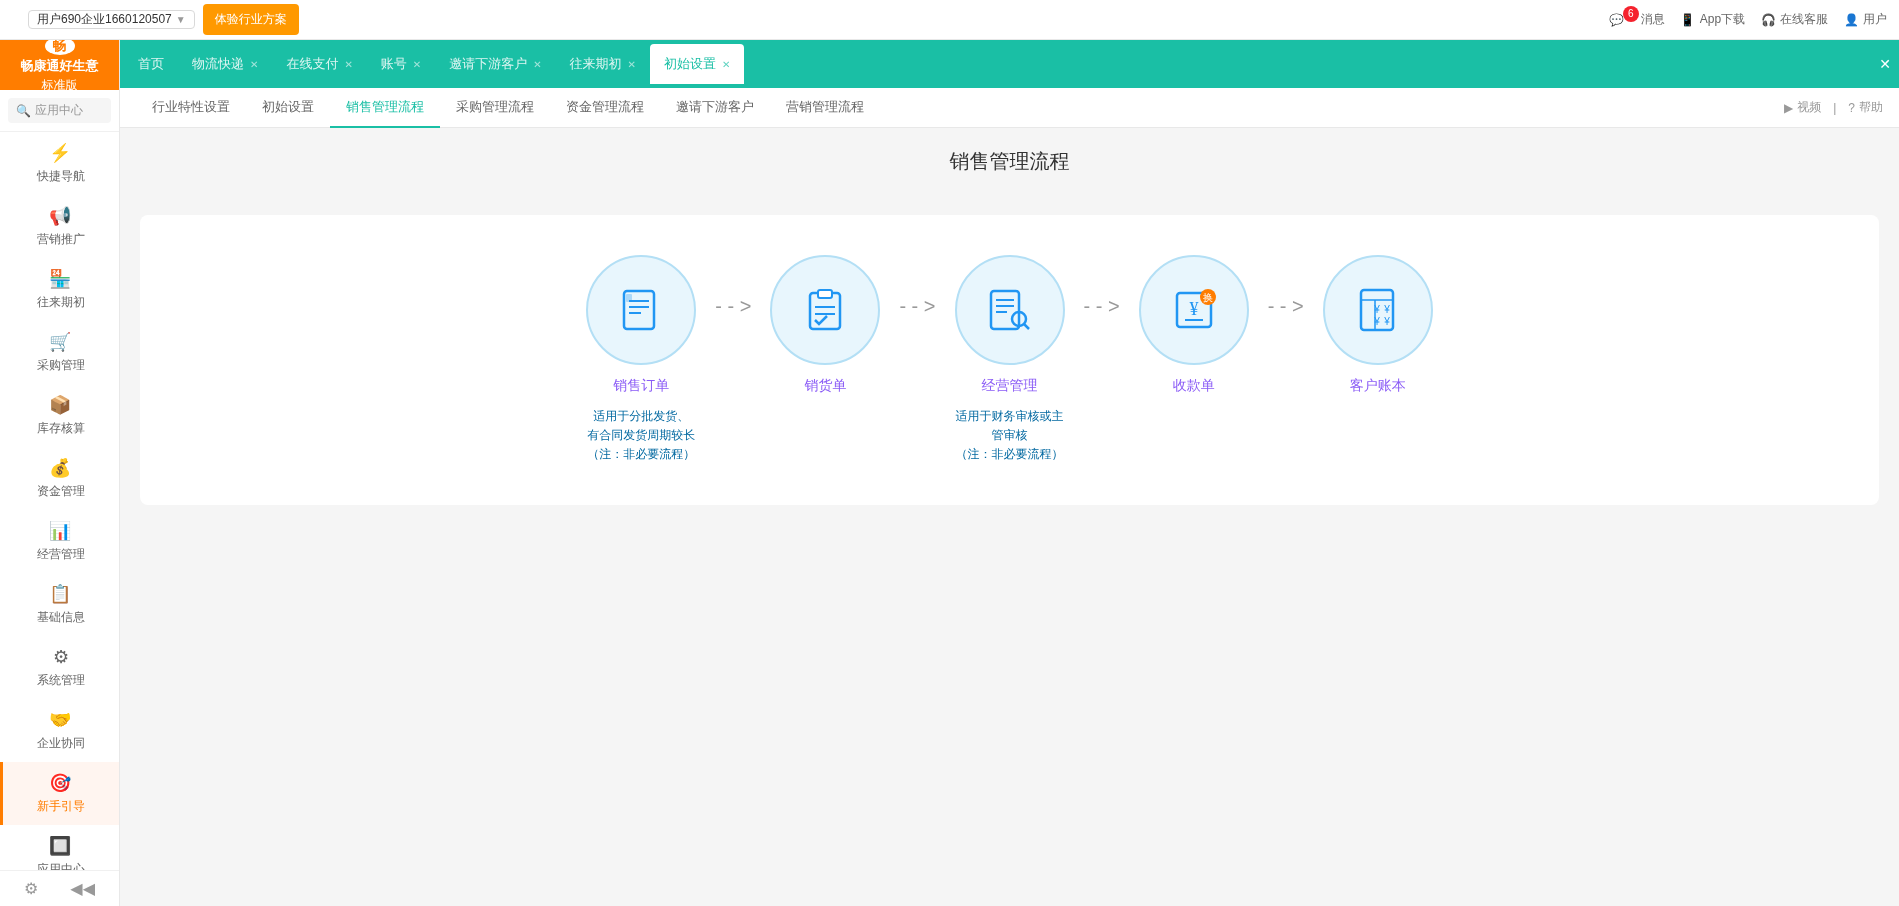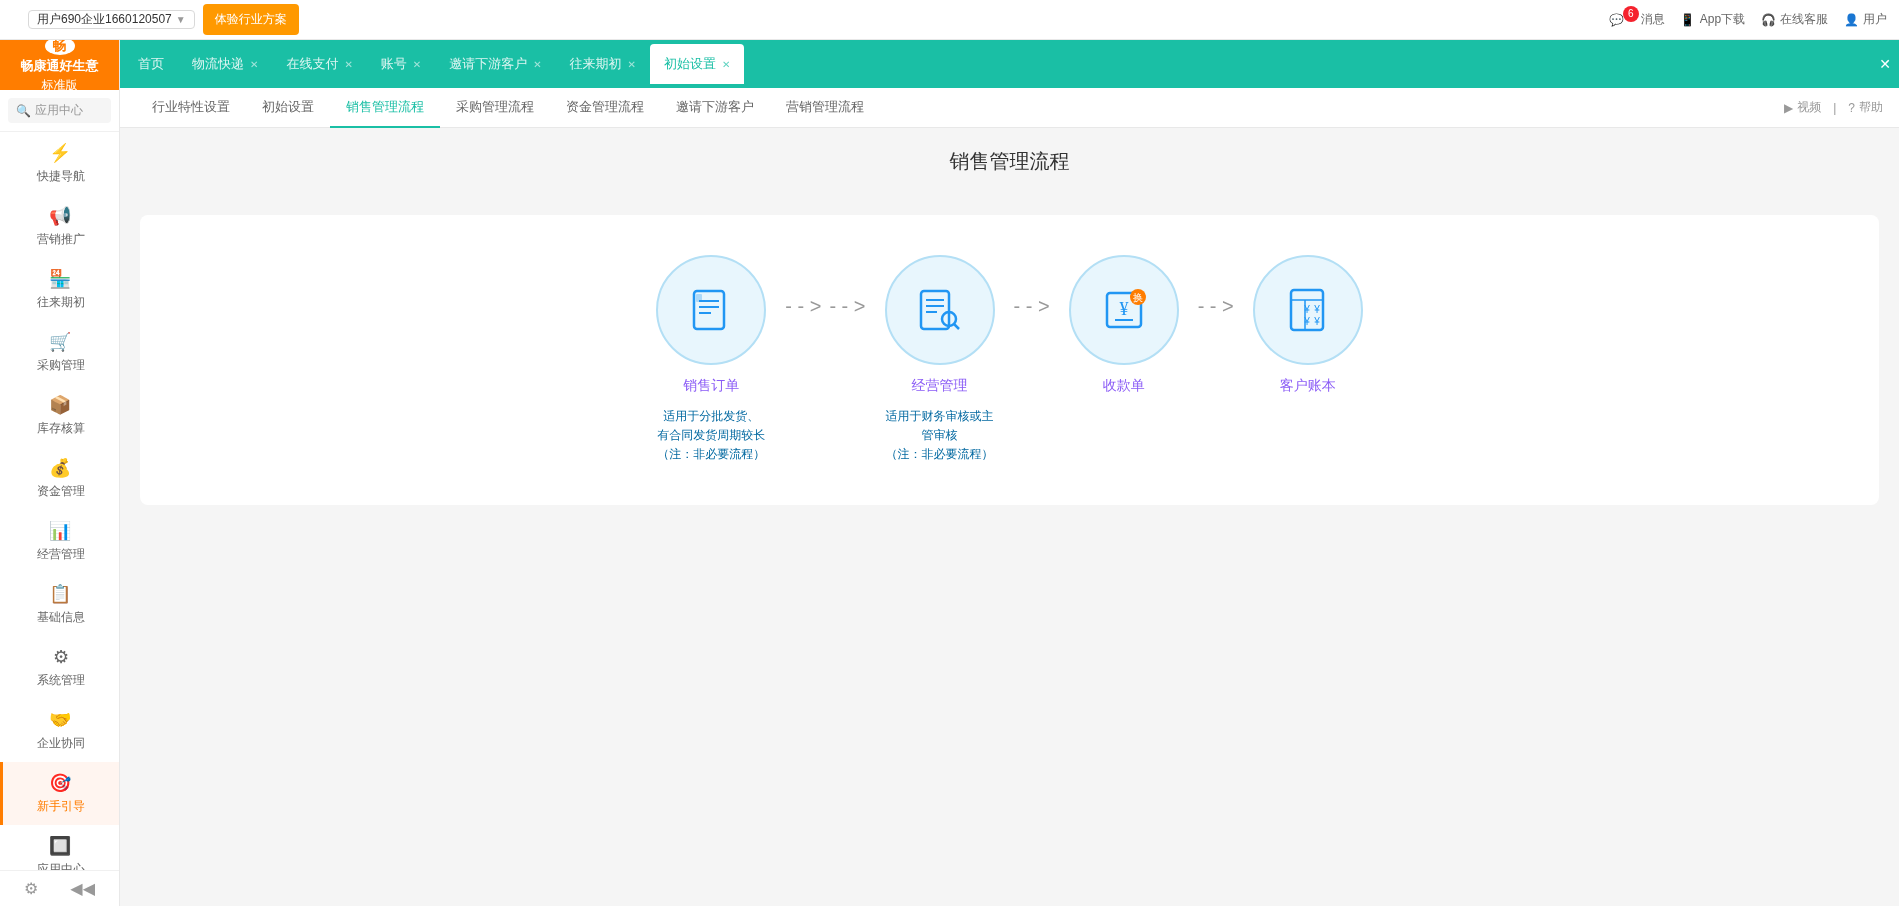--- a/index.html
+++ b/index.html
@@ -359,20 +359,33 @@
     <line x1="13" y1="28" x2="25" y2="28" stroke="#2196F3" stroke-width="2"></line>
     <rect x="10" y="9" width="6" height="8" rx="1" fill="#2196F3" opacity="0.3"></rect>
   </svg>
     </div>
     <div class="flow-label">销售订单</div>
     <div class="flow-desc">适用于分批发货、<br>有合同发货周期较长<br>（注：非必要流程）</div>
   </div>
           <div class="flow-arrow">
             <span>- - &gt;</span>
           </div>
+          <div class="flow-item">
+    <div class="flow-circle">
+      <svg viewBox="0 0 50 50" fill="none" xmlns="http://www.w3.org/2000/svg">
+    <rect x="10" y="8" width="30" height="36" rx="3" stroke="#2196F3" stroke-width="2.5" fill="none"></rect>
+    <rect x="18" y="5" width="14" height="8" rx="2" stroke="#2196F3" stroke-width="2" fill="white"></rect>
+    <line x1="15" y1="22" x2="35" y2="22" stroke="#2196F3" stroke-width="2"></line>
+    <line x1="15" y1="29" x2="35" y2="29" stroke="#2196F3" stroke-width="2"></line>
+    <polyline points="15,35 19,39 27,31" stroke="#2196F3" stroke-width="2.5" fill="none"></polyline>
+  </svg>
+    </div>
+    <div class="flow-label">销货单</div>
+
+  </div>
           <div class="flow-arrow">
             <span>- - &gt;</span>
           </div>
           <div class="flow-item">
     <div class="flow-circle">
       <svg viewBox="0 0 50 50" fill="none" xmlns="http://www.w3.org/2000/svg">
     <rect x="6" y="6" width="28" height="38" rx="3" stroke="#2196F3" stroke-width="2.5" fill="none"></rect>
     <line x1="11" y1="15" x2="29" y2="15" stroke="#2196F3" stroke-width="2"></line>
     <line x1="11" y1="21" x2="29" y2="21" stroke="#2196F3" stroke-width="2"></line>
     <line x1="11" y1="27" x2="22" y2="27" stroke="#2196F3" stroke-width="2"></line>

